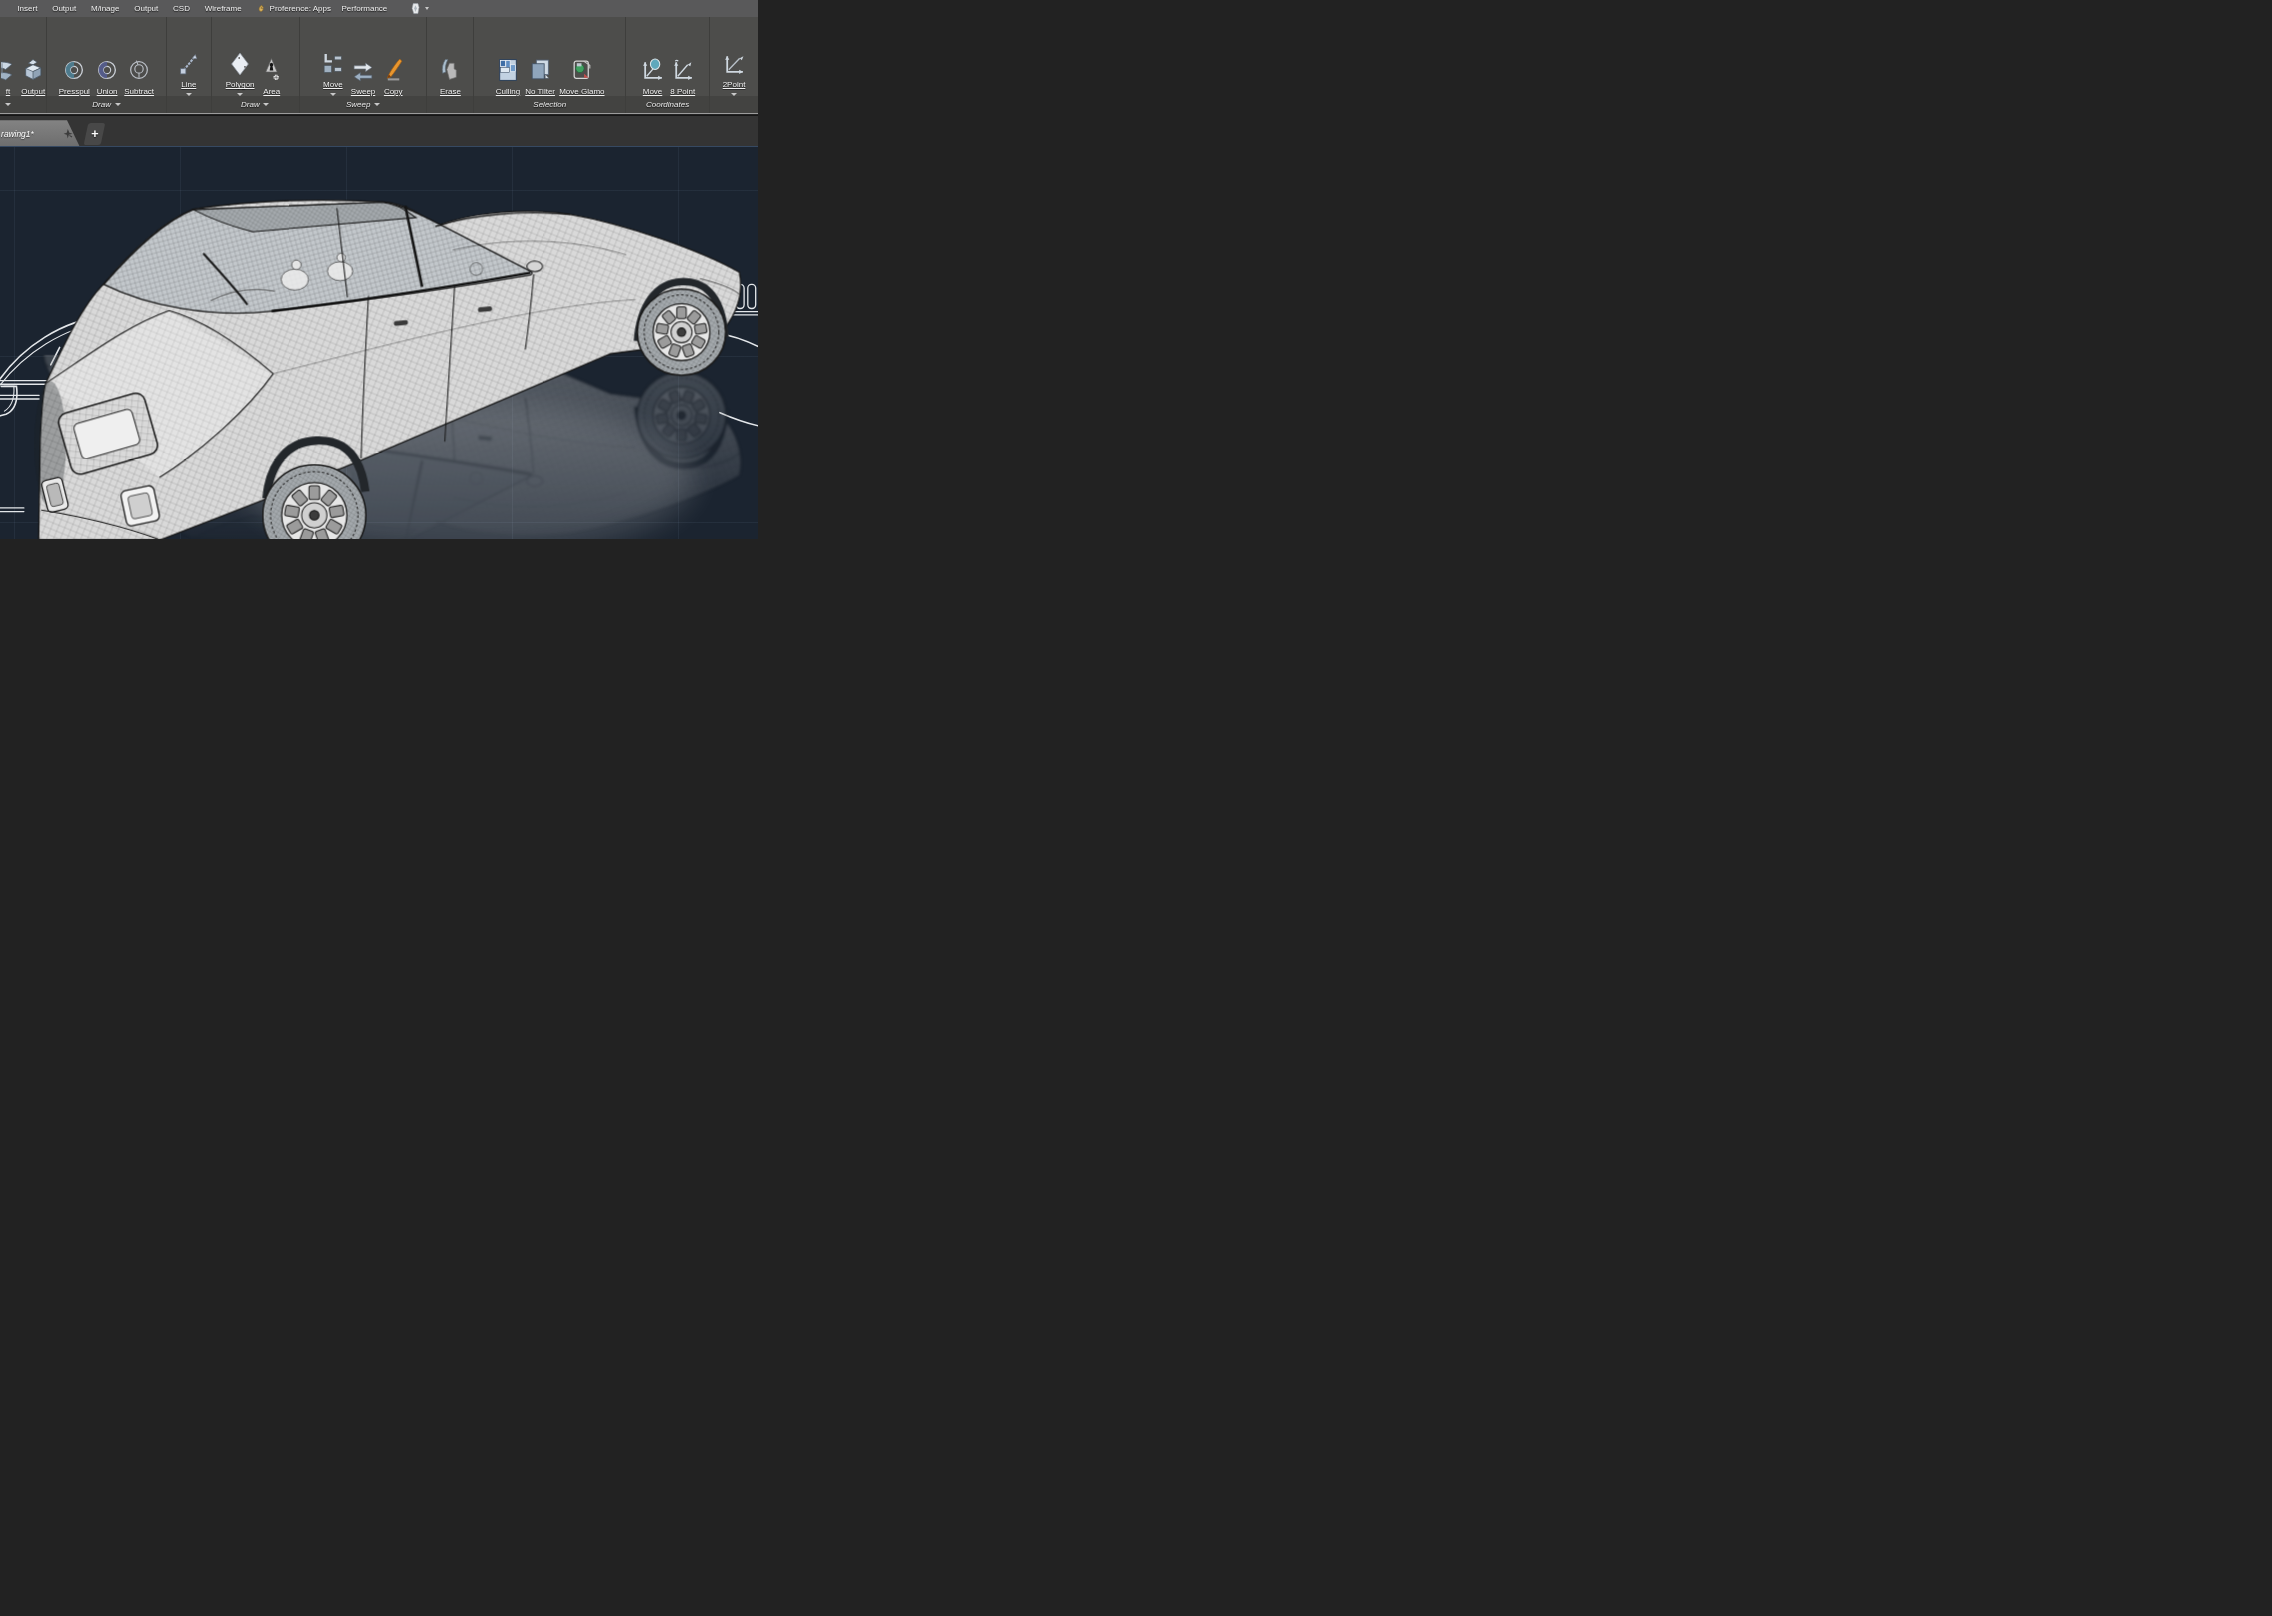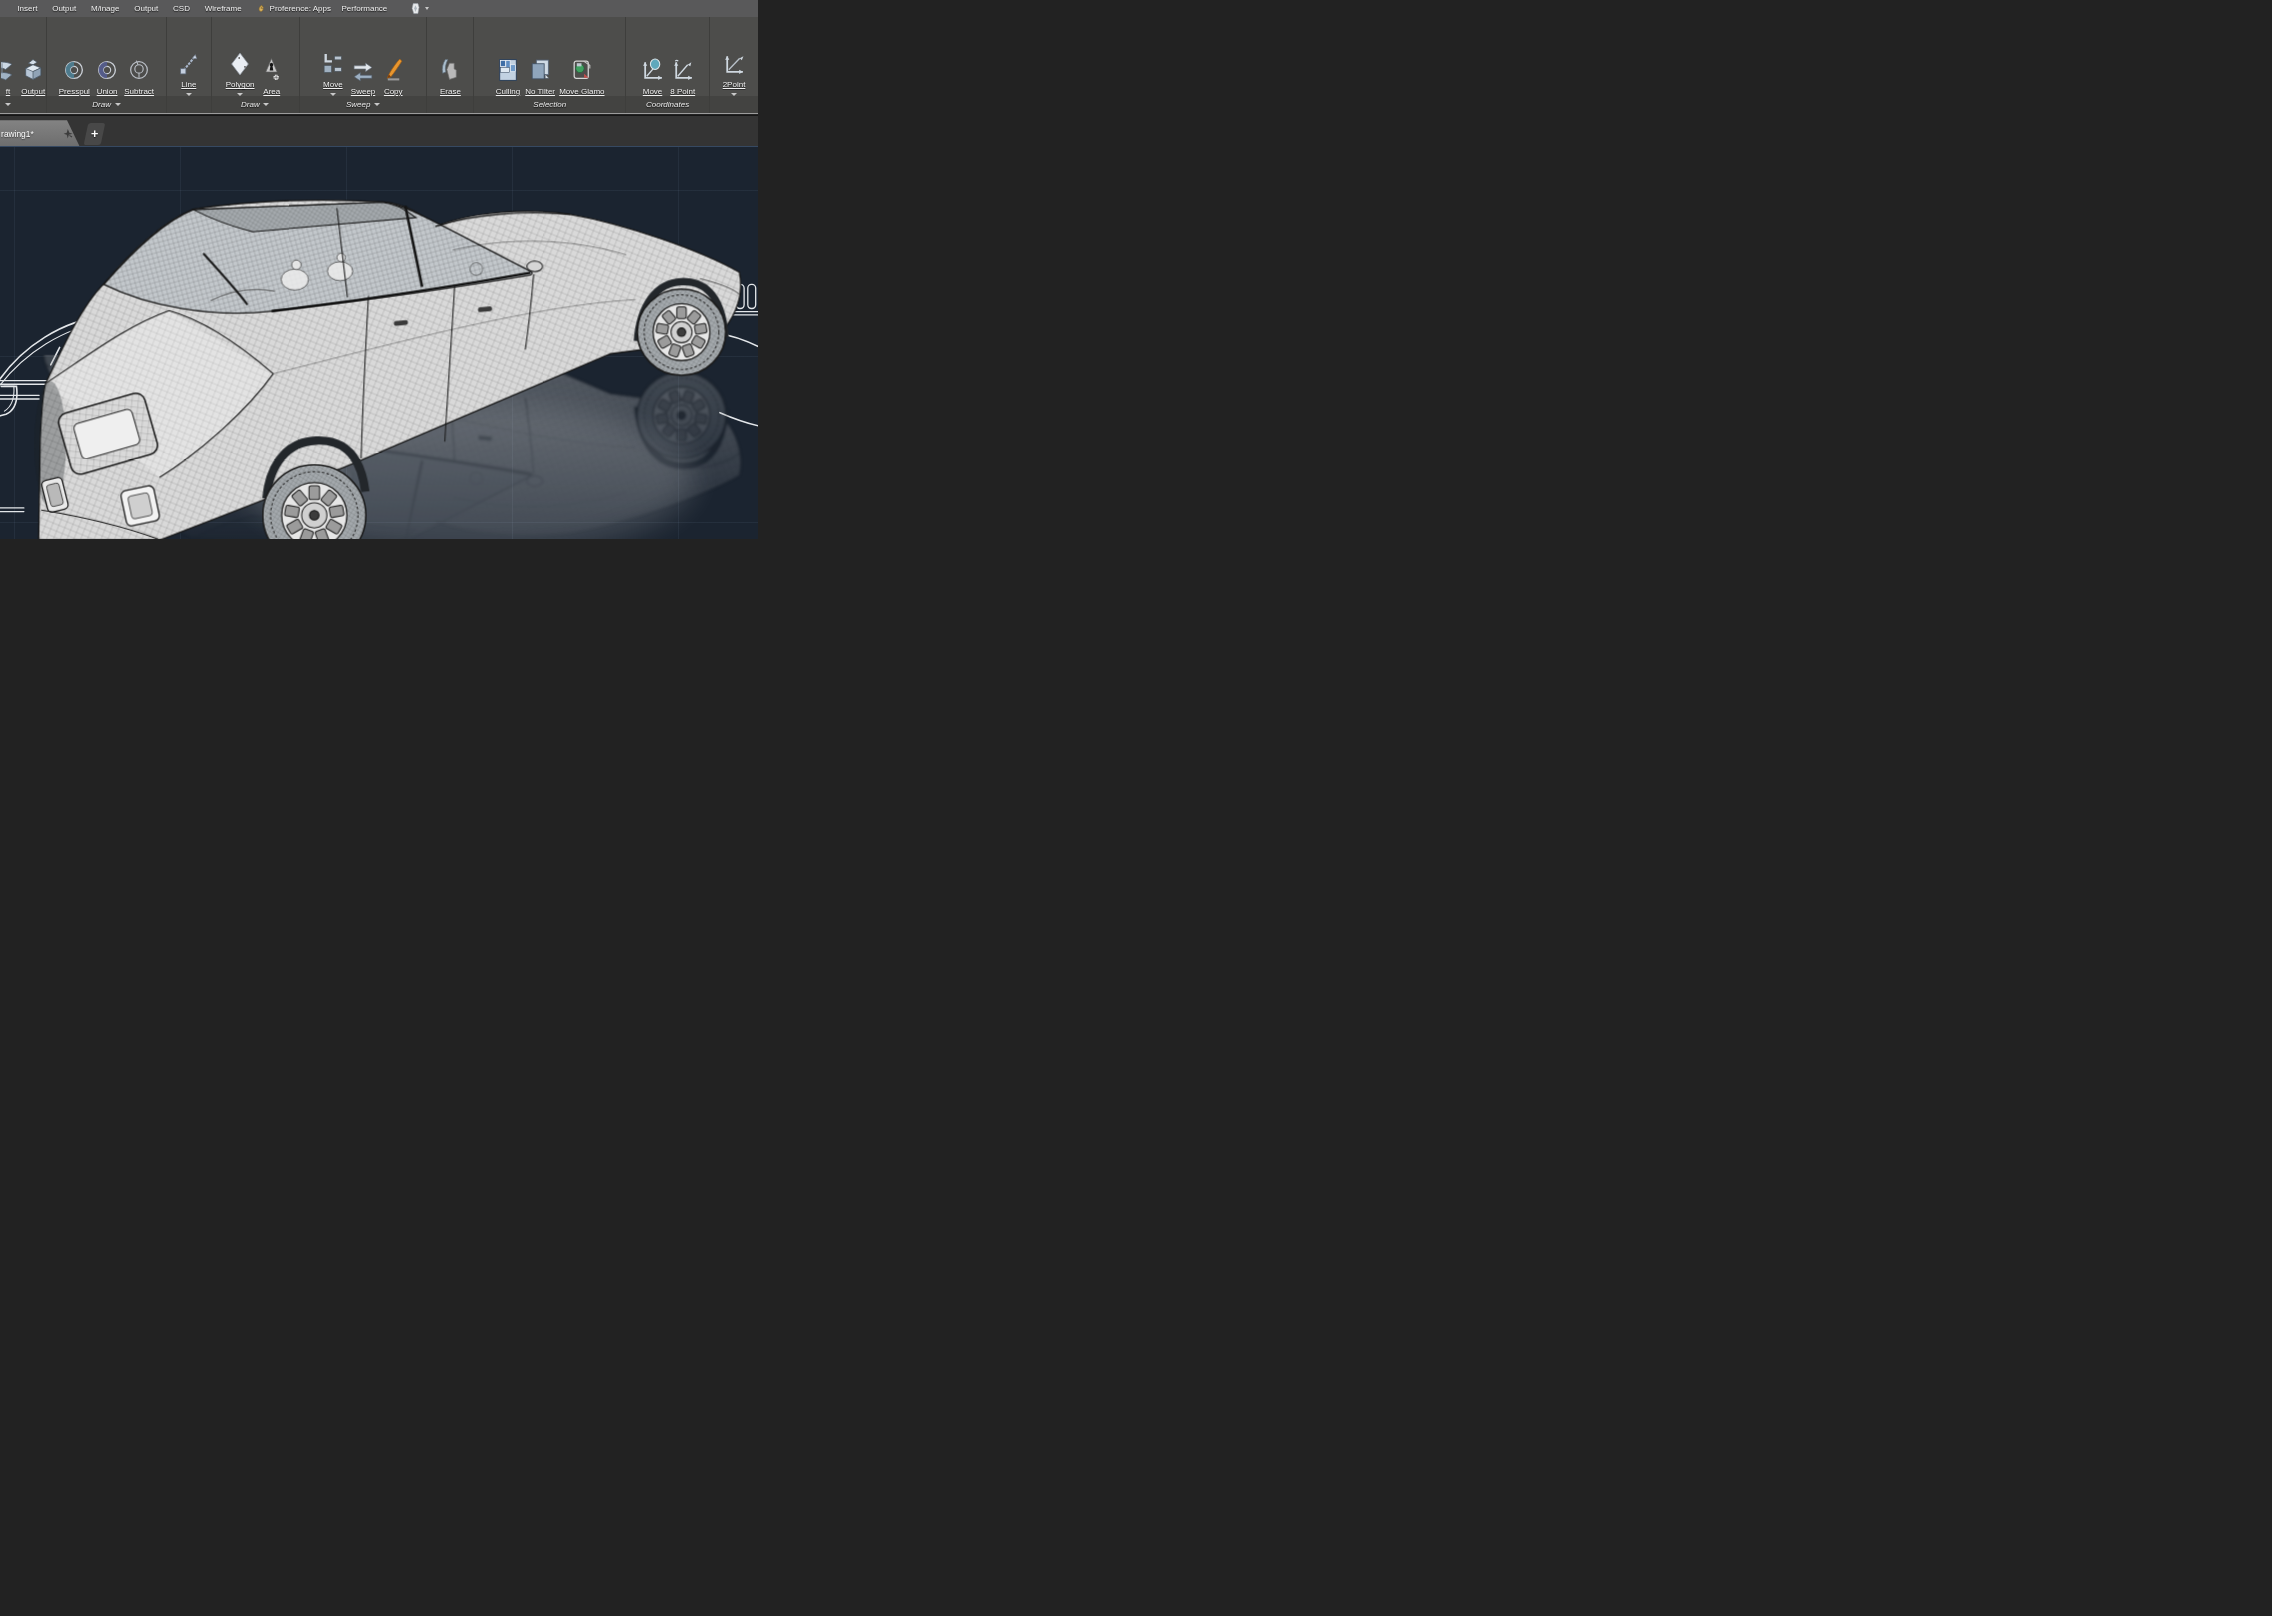--- a/index.html
+++ b/index.html
@@ -30,21 +30,21 @@
   .btn .caret{margin-top:3.7px;}
   .icn{width:24px;height:24px;display:block;}
   .clipbox{width:13.7px;height:24px;overflow:hidden;}
   .clipbox .icn{margin-left:-11.6px;}
   .plabel{height:17px;background:#434341;display:flex;align-items:center;
           justify-content:center;gap:3.7px;font-size:8px;color:#e9e9e9;
           text-shadow:0 0.5px 1.1px rgba(0,0,0,.8);font-style:italic;}
   .plabel.left{justify-content:flex-start;padding-left:1.6px;}
   
   .tabbar{position:absolute;top:115px;left:0;right:0;height:31px;background:#343434;
-          border-top:0.5px solid #161616;}
+          border-top:0.5px solid #161616;font-style:italic;}
   .tab{position:absolute;left:0;top:4.2px;height:27px;width:80px;
        background:linear-gradient(#838383,#6d6d6d);
        clip-path:polygon(0 0,67px 0,80px 100%,0 100%);
        display:flex;align-items:center;color:#fff;font-size:8.4px;
        text-shadow:0 0.5px 1.1px rgba(0,0,0,.5);}
   .tab .tname{padding-left:1.1px;}
   .tab .pin{position:absolute;left:62px;top:7.4px;}
   .newtab{position:absolute;left:86px;top:6.8px;width:17.4px;height:21.6px;background:#484848;
           border-radius:2.6px;transform:skewX(-12deg);display:flex;align-items:center;
           justify-content:center;}

